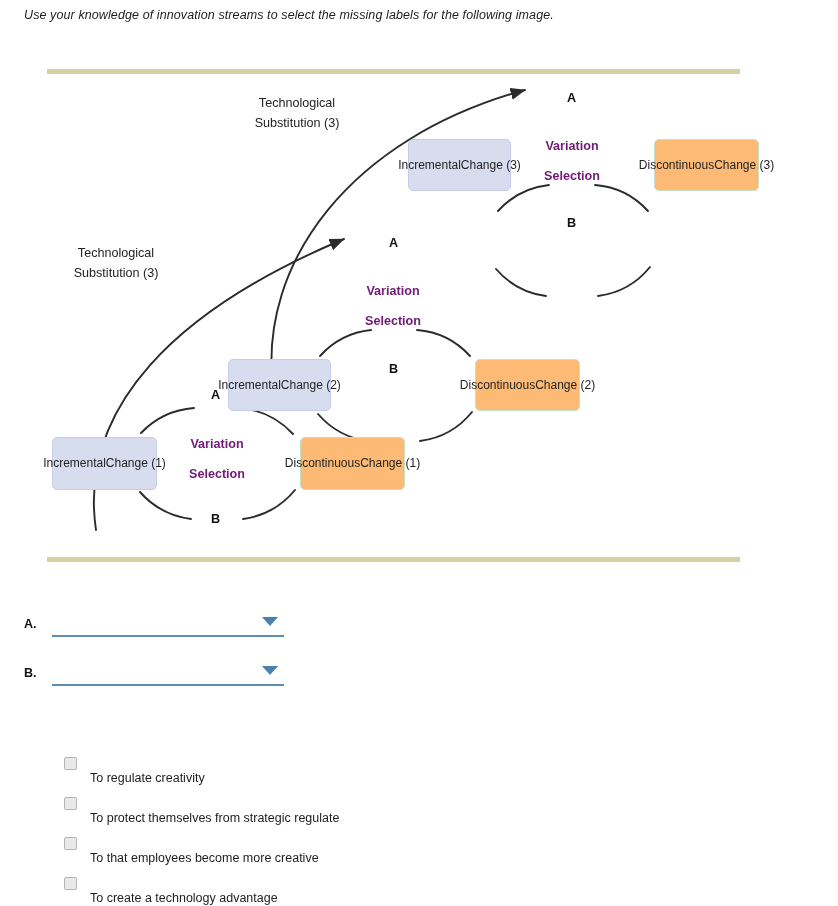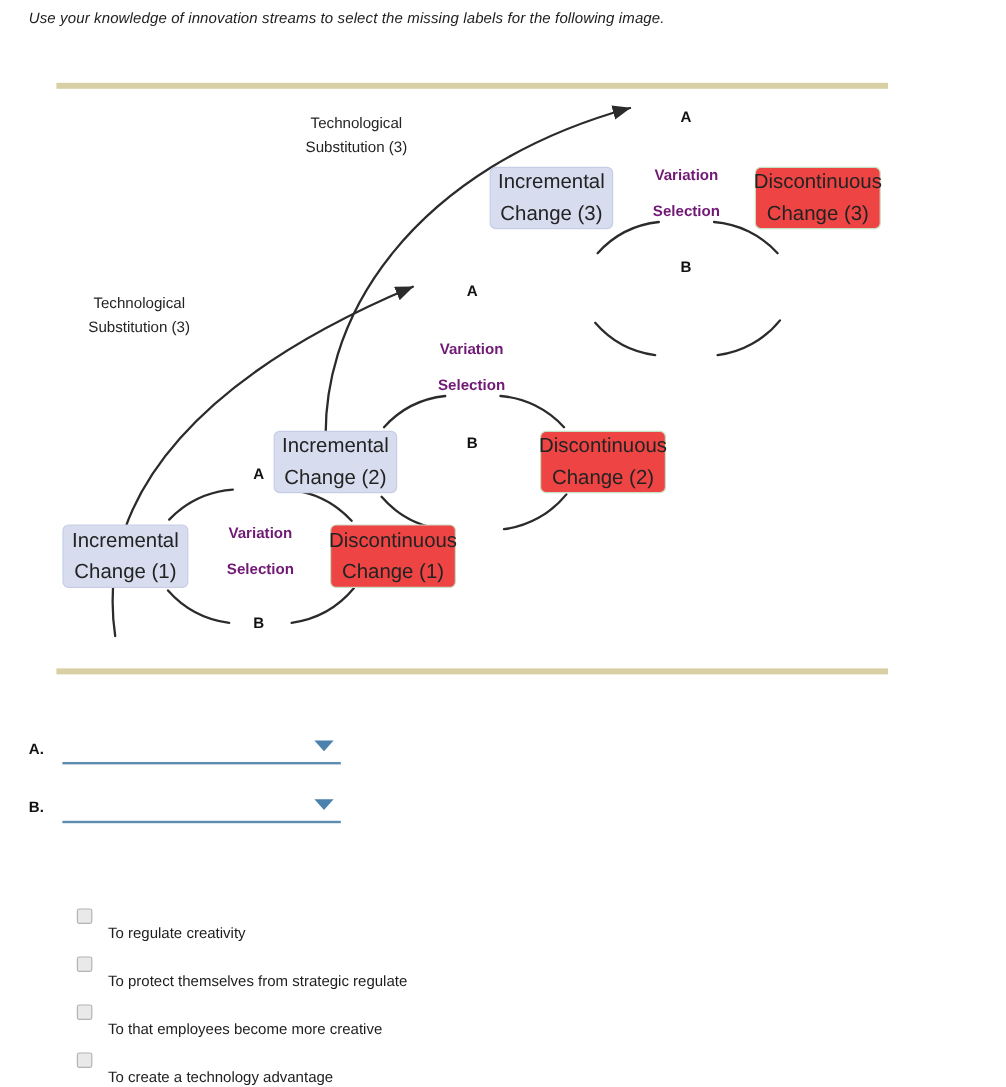--- a/index.html
+++ b/index.html
@@ -36,37 +36,37 @@
   #diagram-wrap {
     position: absolute;
     left: 0; top: 78px;
     width: 838px; height: 475px;
   }
   #diagram-svg { position:absolute; left:0; top:0; width:838px; height:475px; }
 
   .node-box {
     position: absolute;
     border-radius: 5px;
-    font-size: 17px;
+    font-size: 12px;
     line-height: 1.52;
     text-align: center;
     color: #232323;
     display: flex;
-    flex-direction: column;
     align-items: center;
     justify-content: center;
     padding: 4px 6px;
   }
   .node-box.inc {
     background: #d8dcef;
     border: 1px solid #c7cde6;
   }
   .node-box.dis {
-    background: #ef4444;
+    background: #fdba74;
     border: 1px solid #c6e0c4;
+    margin-left: 25px;
   }
   .node-box span { display:block; white-space: nowrap; }
 
   .vs-label {
     position: absolute;
     font-size: 12.6px;
     font-weight: bold;
     color: #701a75;
     white-space: nowrap;
     text-align: center;

